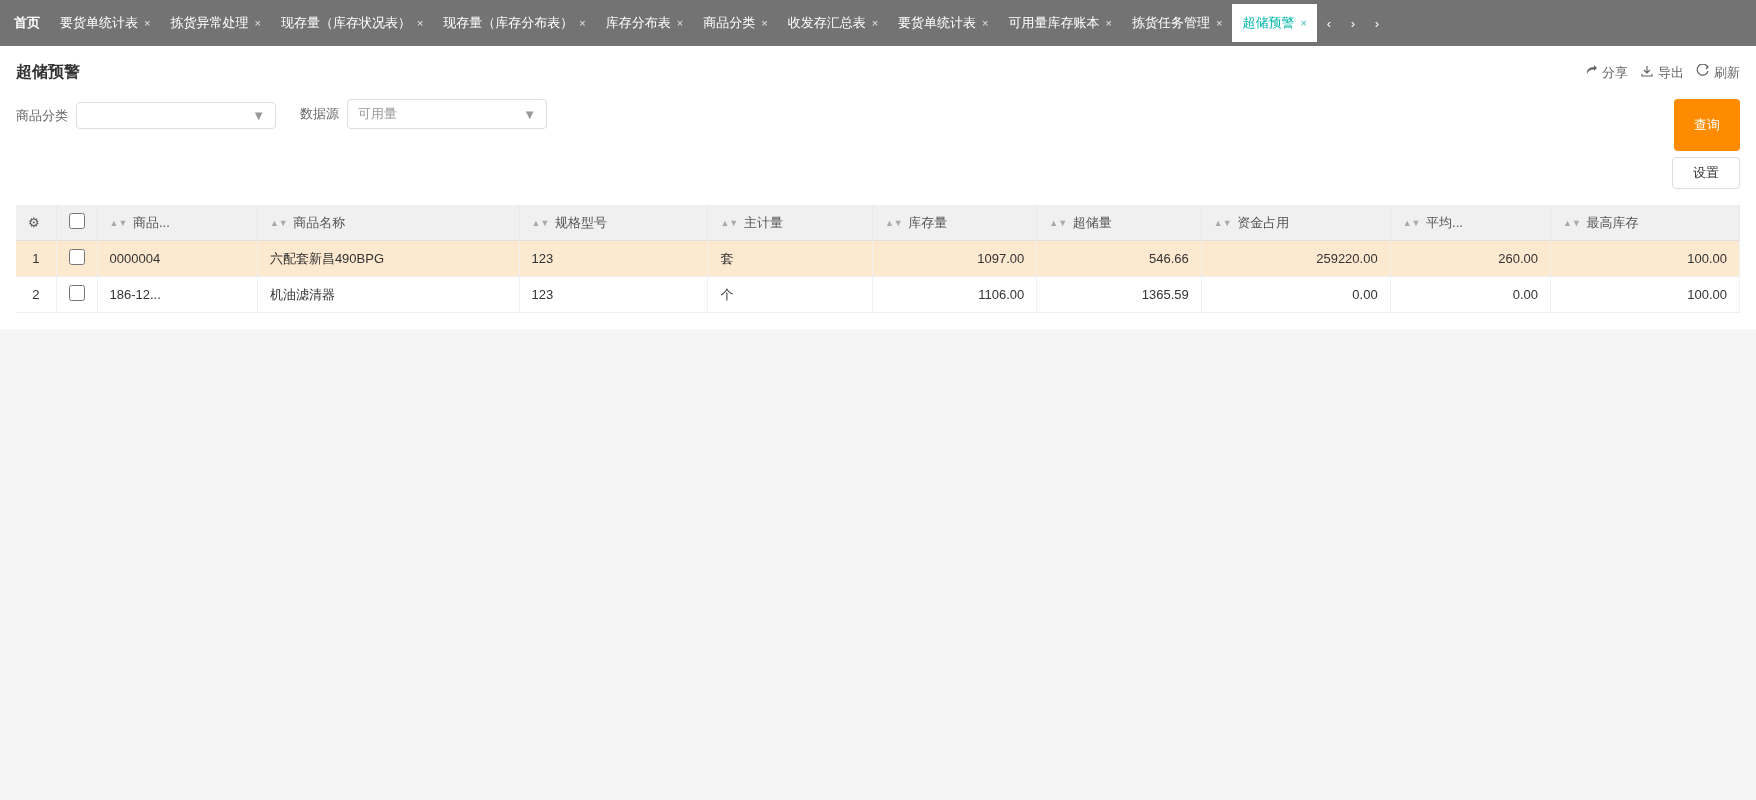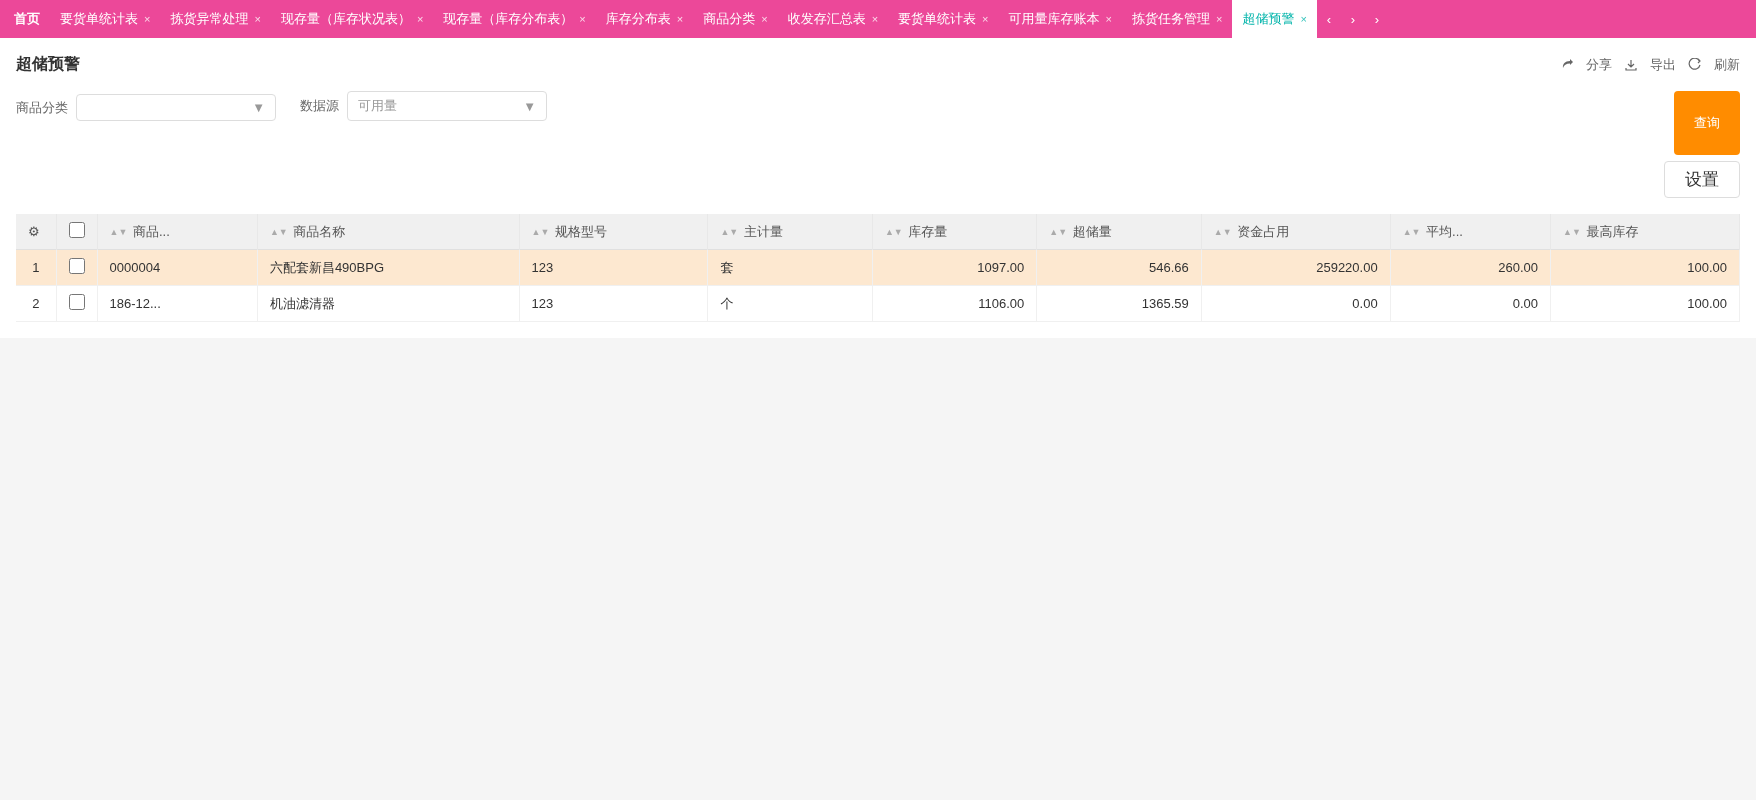--- a/index.html
+++ b/index.html
@@ -2,22 +2,22 @@
 <html><head>
   <meta charset="utf-8">
   <style>
     * { box-sizing: border-box; margin: 0; padding: 0; }
     body { font-family: 'Microsoft YaHei', Arial, sans-serif; font-size: 13px; background: #f5f5f5; color: #333; }
 
     
     .top-nav {
       display: flex;
       align-items: center;
-      background: #ec4899;
-      height: 38px;
+      background: #737373;
+      height: 46px;
       padding: 0 4px;
       overflow: hidden;
       white-space: nowrap;
     }
     .top-nav .nav-item {
       display: inline-flex;
       align-items: center;
       padding: 0 10px;
       height: 38px;
       color: #fff;
@@ -62,22 +62,21 @@
       font-weight: bold;
       color: #333;
     }
     .page-actions {
       display: flex;
       align-items: center;
       gap: 12px;
     }
     .action-btn {
       display: inline-flex;
-      align-items: center;
-      gap: 12px;
+      gap: 4px;
       color: #666;
       cursor: pointer;
       font-size: 13px;
     }
 
     
     .filter-row {
       display: flex;
       align-items: flex-end;
       gap: 24px;
@@ -102,34 +101,34 @@
       font-size: 13px;
       color: #999;
     }
     .filter-select .arrow { color: #999; margin-left: 8px; }
 
     .btn-query {
       background: #ff8c00;
       color: #fff;
       border: none;
       border-radius: 4px;
-      padding: 23px 20px;
+      padding: 17px 20px;
       cursor: pointer;
       font-size: 13px;
       margin-left: auto;
     }
 
     .btn-settings {
       background: #fff;
       color: #333;
       border: 1px solid #ddd;
       border-radius: 4px;
       padding: 6px 20px;
       cursor: pointer;
-      font-size: 17px;
+      font-size: 13px;
     }
 
     .filter-buttons {
       display: flex;
       flex-direction: column;
       gap: 6px;
       margin-left: auto;
     }
 
     

